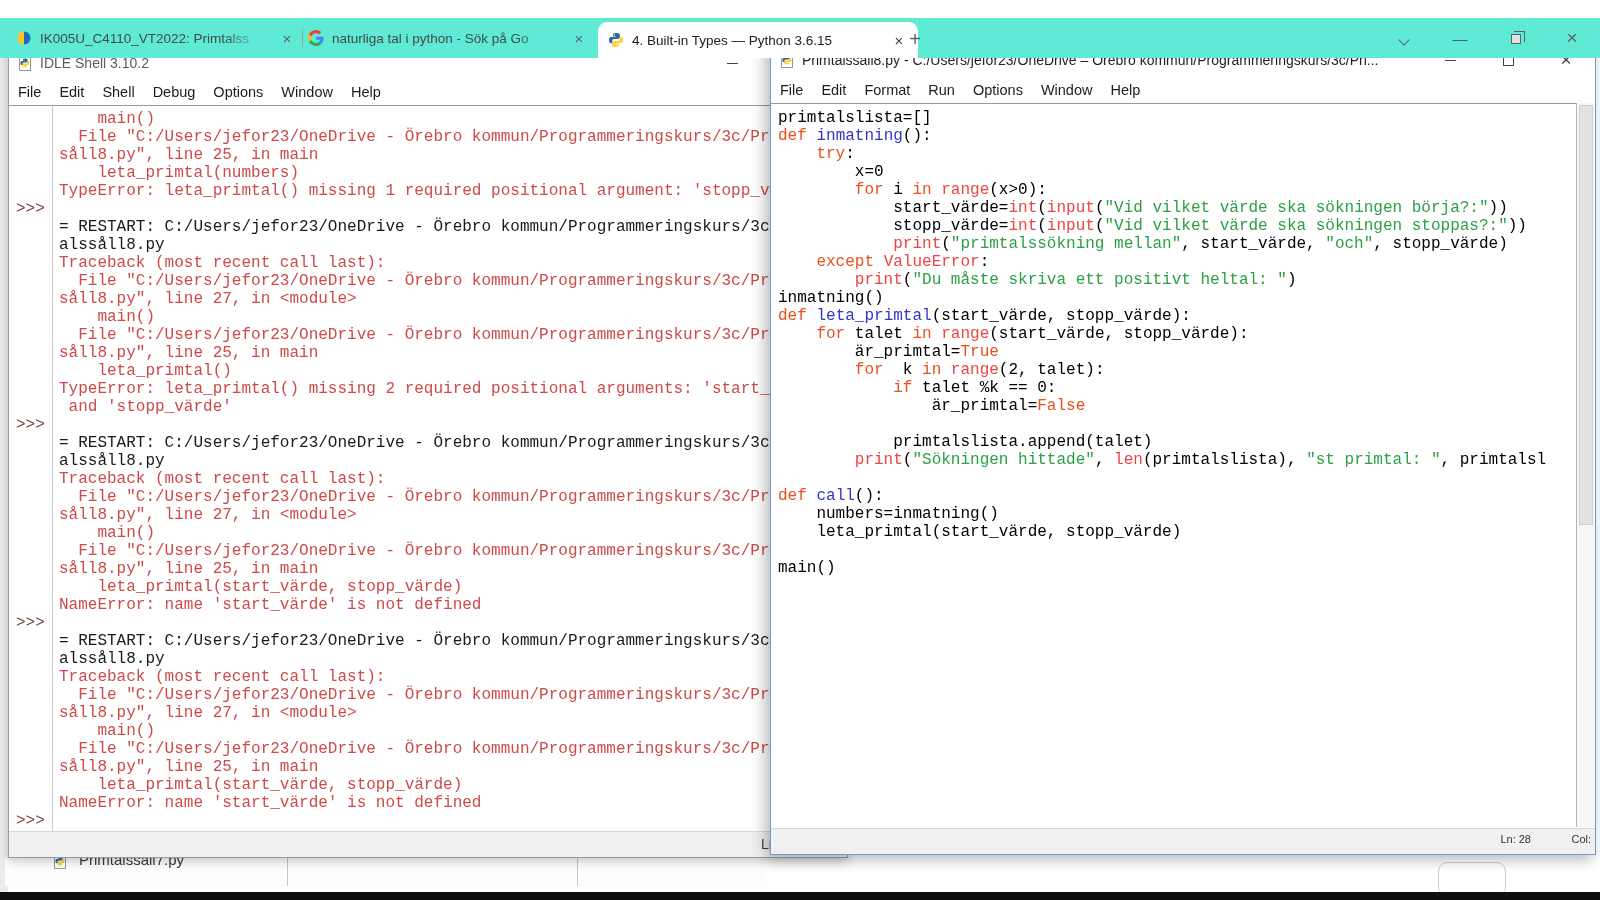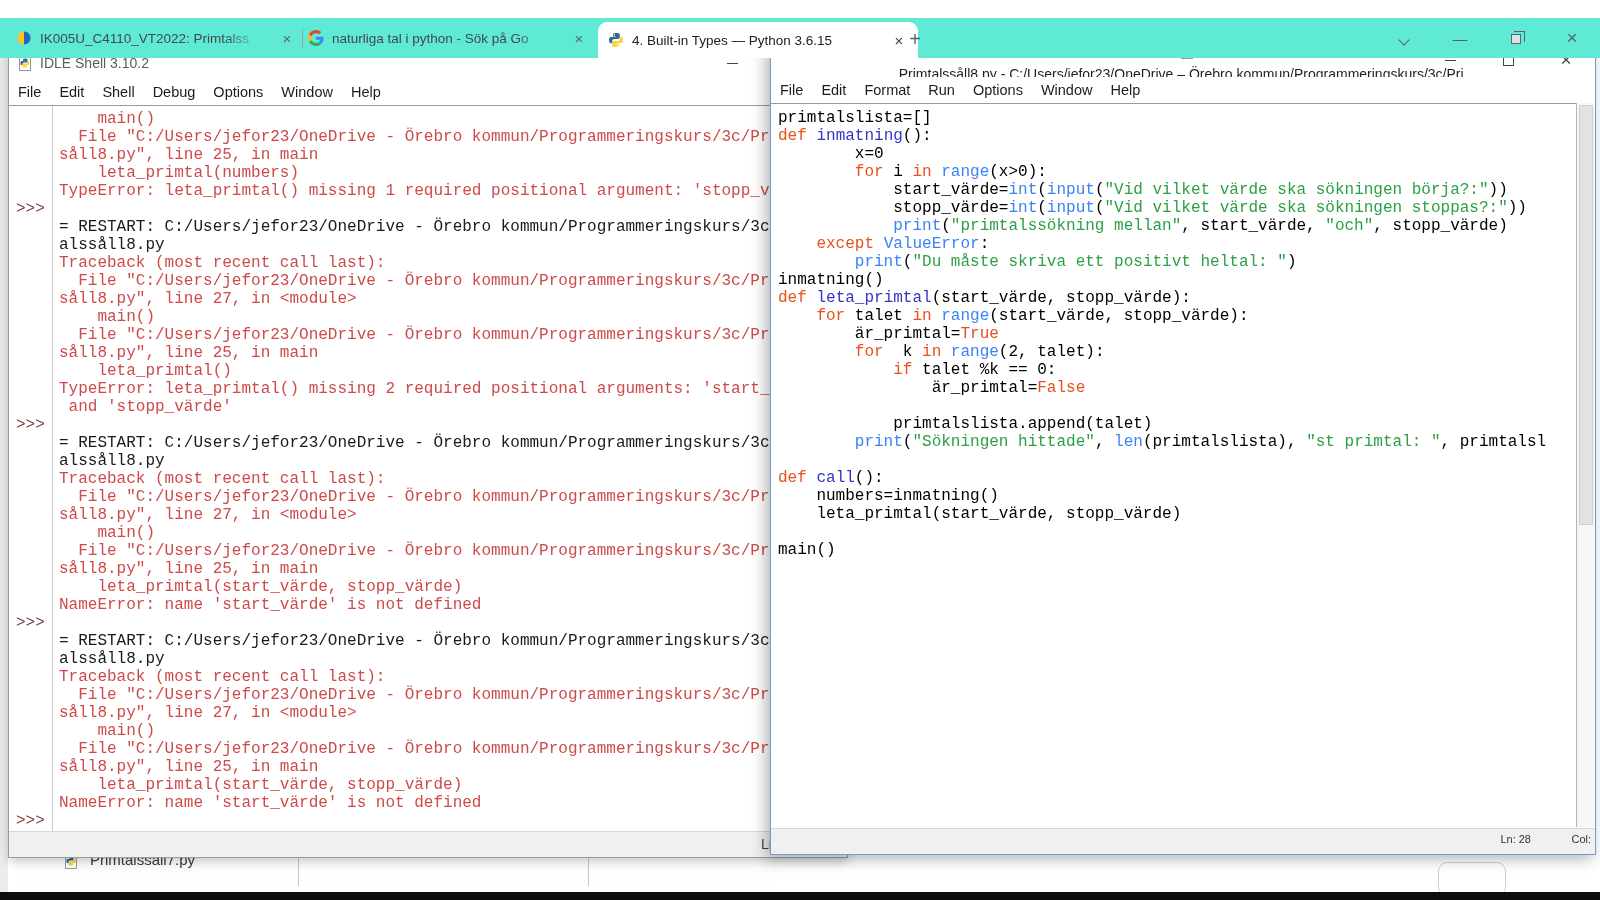--- a/index.html
+++ b/index.html
@@ -26,21 +26,21 @@
   .chev { display:inline-block; width:8px; height:8px; border-right:1.5px solid #5f6368;
           border-bottom:1.5px solid #5f6368; transform:rotate(45deg); margin-top:-4px; }
   .restore-glyph { position:relative; display:inline-block; width:10px; height:10px;
                    border:1px solid #5f6368; background:#dee1e6; }
   .restore-glyph::before { content:""; position:absolute; left:2px; top:-4px; width:10px; height:10px;
                    border:1px solid #5f6368; border-bottom:none; border-left:none; }
 
   
   .page-bg { position:absolute; left:0; top:40px; width:1600px; height:852px; background:#fff; z-index:0; }
   .page-left-strip { position:absolute; left:0; top:40px; width:8px; height:852px; background:#ececec; z-index:1; }
-  .bg-window-strip { position:absolute; left:16px; top:858px; width:760px; height:28px; background:#fdfdfd;
+  .bg-window-strip { position:absolute; left:5px; top:858px; width:760px; height:28px; background:#fdfdfd;
                      overflow:hidden; z-index:1; }
   .bg-win-icon { position:absolute; left:47px; top:-5px; width:16px; height:16px; }
   .bg-win-label { position:absolute; left:74px; top:-7px; font-size:15px; color:#3a3a3a; white-space:nowrap; }
   .bg-vline { position:absolute; top:0; width:1px; height:34px; background:#c5c5c5; }
   .page-round-btn { position:absolute; left:1438px; top:862px; width:68px; height:34px; background:#fff;
                     border:1px solid #cfcfcf; border-radius:9px; z-index:1; }
   .taskbar { position:absolute; left:0; bottom:0; width:1600px; height:8px; background:#0d0d0d; z-index:6; }
 
   
   .win { position:absolute; background:#fff; }
@@ -67,29 +67,29 @@
   .sh-gutter { position:absolute; left:7px; color:#7d3c3c; }
   .sh-err { color:#ce4a4a; }
   .sh-out { color:#1a1a1a; }
   .statusbar { position:absolute; left:0; bottom:0; right:0; height:26px; background:#f0f0f0;
                border-top:1px solid #d8d8d8; font-size:14px; color:#3f3f3f; overflow:hidden; }
   .shell-status-text { position:absolute; left:752px; top:4px; white-space:nowrap; }
 
   
   .editor { left:770px; top:42px; width:826px; height:813px; border:1px solid #6f9bd1; z-index:3;
             box-shadow:-4px 4px 14px rgba(0,0,0,.30); }
-  .editor .titlebar { height:34px;flex-direction:column; }
+  .editor .titlebar { height:34px; }
   .editor .title-text { color:#1f1f1f; max-width:620px; }
   .editor .menubar { height:26px; }
   .editor-content { position:absolute; left:0; top:60px; right:0; bottom:27px; border-top:1px solid #9a9a9a;
                     background:#fff; overflow:hidden; padding:5px 0 16px 7px; }
   .ed-row { font:16px/18px "Liberation Mono","DejaVu Sans Mono",monospace; white-space:pre; color:#000; }
   .tok-k { color:#e8501c; }
   .tok-d { color:#3333cc; }
-  .tok-b { color:#3b82f6;text-align:center; }
+  .tok-b { color:#ef4444;text-align:center; }
   .tok-s { color:#2da044; }
   .tok-p { color:#000; }
   .editor-scrollbar { position:absolute; right:0; top:60px; bottom:27px; width:19px; background:#f7f7f7;
                       border-left:1px solid #b4b4b4; }
   .editor-scroll-thumb { position:absolute; left:2px; right:2px; top:2px; height:420px; background:#e2e2e2;
                          border:1px solid #cfcfcf; }
   .editor .statusbar { font-size:11px; color:#333; }
   .ed-status-ln { position:absolute; right:64px; top:4px; }
   .ed-status-col { position:absolute; right:4px; top:4px; }
 
@@ -245,20 +245,21 @@
         <span class="menu-item">Format</span>
         <span class="menu-item">Run</span>
         <span class="menu-item">Options</span>
         <span class="menu-item">Window</span>
         <span class="menu-item">Help</span>
       </nav>
     <div class="editor-content">
       <div>
           <div class="ed-row"><span class="tok-p">primtalslista=[]</span></div>
           <div class="ed-row"><span class="tok-k">def</span><span class="tok-p"> </span><span class="tok-d">inmatning</span><span class="tok-p">():</span></div>
+          <div class="ed-row"><span class="tok-p">    </span><span class="tok-k">try</span><span class="tok-p">:</span></div>
           <div class="ed-row"><span class="tok-p">        x=0</span></div>
           <div class="ed-row"><span class="tok-p">        </span><span class="tok-k">for</span><span class="tok-p"> i </span><span class="tok-k">in</span><span class="tok-p"> </span><span class="tok-b">range</span><span class="tok-p">(x&gt;0):</span></div>
           <div class="ed-row"><span class="tok-p">            start_värde=</span><span class="tok-b">int</span><span class="tok-p">(</span><span class="tok-b">input</span><span class="tok-p">(</span><span class="tok-s">"Vid vilket värde ska sökningen börja?:"</span><span class="tok-p">))</span></div>
           <div class="ed-row"><span class="tok-p">            stopp_värde=</span><span class="tok-b">int</span><span class="tok-p">(</span><span class="tok-b">input</span><span class="tok-p">(</span><span class="tok-s">"Vid vilket värde ska sökningen stoppas?:"</span><span class="tok-p">))</span></div>
           <div class="ed-row"><span class="tok-p">            </span><span class="tok-b">print</span><span class="tok-p">(</span><span class="tok-s">"primtalssökning mellan"</span><span class="tok-p">, start_värde, </span><span class="tok-s">"och"</span><span class="tok-p">, stopp_värde)</span></div>
           <div class="ed-row"><span class="tok-p">    </span><span class="tok-k">except</span><span class="tok-p"> </span><span class="tok-b">ValueError</span><span class="tok-p">:</span></div>
           <div class="ed-row"><span class="tok-p">        </span><span class="tok-b">print</span><span class="tok-p">(</span><span class="tok-s">"Du måste skriva ett positivt heltal: "</span><span class="tok-p">)</span></div>
           <div class="ed-row"><span class="tok-p">inmatning()</span></div>
           <div class="ed-row"><span class="tok-k">def</span><span class="tok-p"> </span><span class="tok-d">leta_primtal</span><span class="tok-p">(start_värde, stopp_värde):</span></div>
           <div class="ed-row"><span class="tok-p">    </span><span class="tok-k">for</span><span class="tok-p"> talet </span><span class="tok-k">in</span><span class="tok-p"> </span><span class="tok-b">range</span><span class="tok-p">(start_värde, stopp_värde):</span></div>

